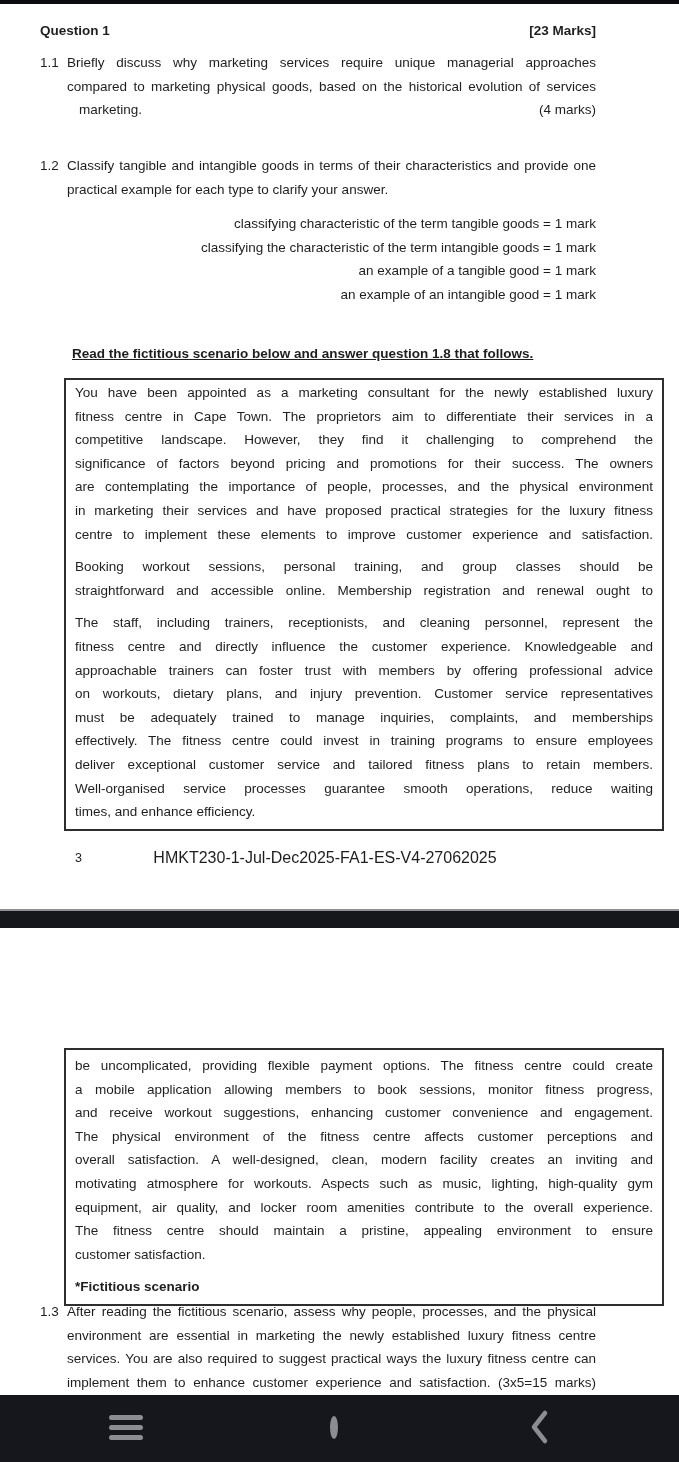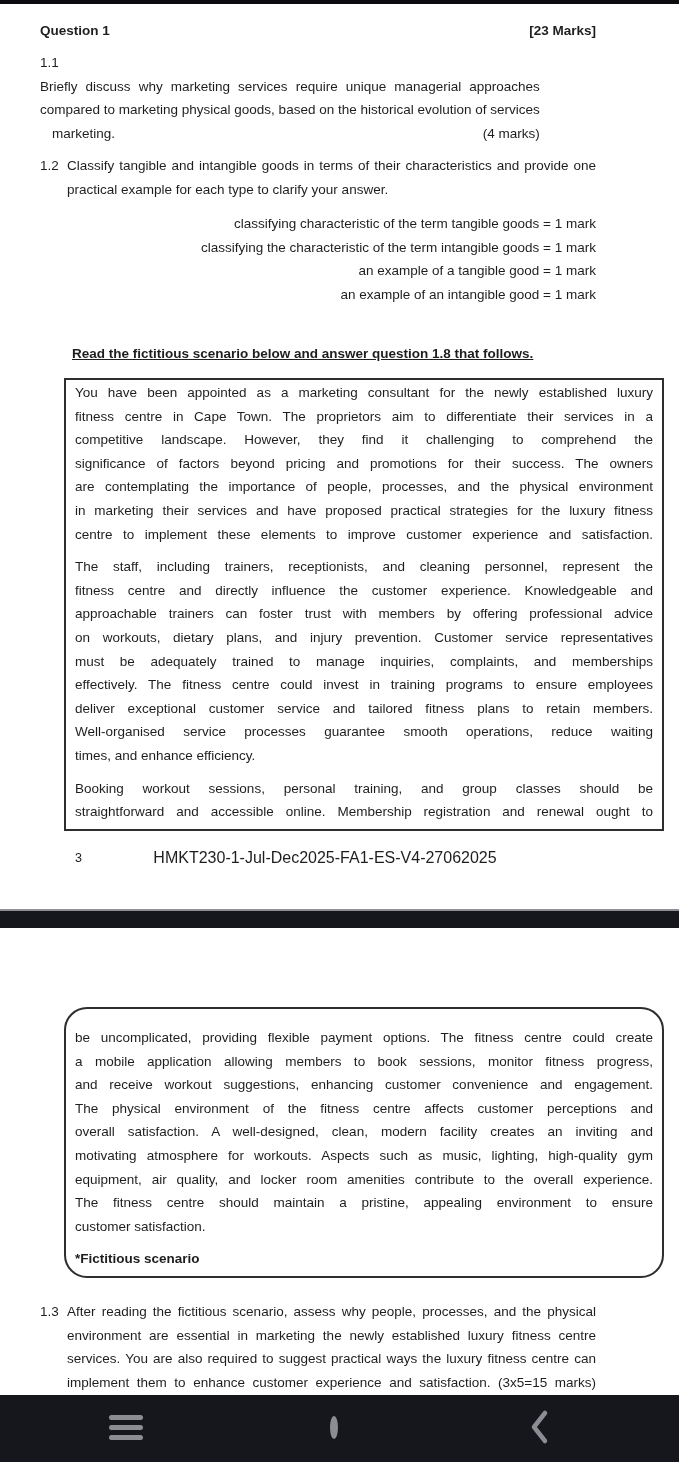--- a/index.html
+++ b/index.html
@@ -11,29 +11,29 @@
     font-size:13.5px;
   }
   .top-strip{position:absolute;top:0;left:0;width:679px;height:4px;background:var(--top_strip,#0b0b10);}
   .q-header{position:absolute;top:21px;left:40px;width:556px;display:flex;justify-content:space-between;font-weight:bold;line-height:20px;}
   .question{position:absolute;left:40px;width:556px;display:flex;align-items:flex-start;}
   .q-num{width:27px;flex:none;line-height:23.6px;}
   .q-body{flex:1;min-width:0;}
   .line{line-height:23.6px;white-space:normal;}
   .stretch{text-align:justify;text-align-last:justify;text-justify:inter-word;}
   .split{display:flex;justify-content:space-between;margin-left:12px;}
-  #q11{top:51px;flex-direction:column;}
+  #q11{top:51px;}
   #q12{top:154px;}
   #marks{position:absolute;top:212px;left:40px;width:556px;text-align:right;}
   #marks .line{line-height:23.7px;}
   #scenario-heading{position:absolute;top:344px;left:72px;font-weight:bold;text-decoration:underline;line-height:20px;}
   .scenario-box{position:absolute;left:64px;width:600px;box-sizing:border-box;
     border:2px solid var(--box_border,#2e2e2e);padding:1px 9px 5px;}
   #box1{top:378px;}
-  #box2{top:1007px;padding-top:17px;border-radius:23px;}
+  #box2{top:1048px;padding-top:4px;}
   .para + .para{margin-top:9px;}
   .note{font-weight:bold;margin-top:9px;line-height:23.6px;}
   #footer-num{position:absolute;top:846px;left:75px;font-size:12.5px;line-height:24px;}
   #footer-code{position:absolute;top:846px;left:0;width:650px;text-align:center;font-size:16px;line-height:24px;}
   #divider{position:absolute;top:909px;left:0;width:679px;height:19px;box-sizing:border-box;
     background:var(--nav_bg,#16161d);border-top:2px solid var(--divider_line,#8f8f96);}
   #q13{top:1300px;}
   #navbar{position:absolute;top:1395px;left:0;width:679px;height:67px;background:var(--nav_bg,#16161d);}
   .nav-btn{position:absolute;background:transparent;border:none;padding:0;margin:0;cursor:pointer;}
   #nav-menu{left:109px;top:20px;width:34px;height:25px;display:flex;flex-direction:column;justify-content:space-between;}
@@ -93,36 +93,36 @@
       <div class="para">
           <div class="line stretch">You have been appointed as a marketing consultant for the newly established luxury</div>
           <div class="line stretch">fitness centre in Cape Town. The proprietors aim to differentiate their services in a</div>
           <div class="line stretch">competitive landscape. However, they find it challenging to comprehend the</div>
           <div class="line stretch">significance of factors beyond pricing and promotions for their success. The owners</div>
           <div class="line stretch">are contemplating the importance of people, processes, and the physical environment</div>
           <div class="line stretch">in marketing their services and have proposed practical strategies for the luxury fitness</div>
           <div class="line stretch">centre to implement these elements to improve customer experience and satisfaction.</div>
         </div>
       <div class="para">
+          <div class="line stretch">Booking workout sessions, personal training, and group classes should be</div>
+          <div class="line stretch">straightforward and accessible online. Membership registration and renewal ought to</div>
+        </div>
+      <div class="para">
         <div>
             <div class="line stretch">The staff, including trainers, receptionists, and cleaning personnel, represent the</div>
             <div class="line stretch">fitness centre and directly influence the customer experience. Knowledgeable and</div>
             <div class="line stretch">approachable trainers can foster trust with members by offering professional advice</div>
             <div class="line stretch">on workouts, dietary plans, and injury prevention. Customer service representatives</div>
             <div class="line stretch">must be adequately trained to manage inquiries, complaints, and memberships</div>
             <div class="line stretch">effectively. The fitness centre could invest in training programs to ensure employees</div>
             <div class="line stretch">deliver exceptional customer service and tailored fitness plans to retain members.</div>
             <div class="line stretch">Well-organised service processes guarantee smooth operations, reduce waiting</div>
           </div>
         <div class="line">times, and enhance efficiency.</div>
       </div>
-      <div class="para">
-          <div class="line stretch">Booking workout sessions, personal training, and group classes should be</div>
-          <div class="line stretch">straightforward and accessible online. Membership registration and renewal ought to</div>
-        </div>
     </div>
 
     <div id="footer-num">3</div>
     <div id="footer-code">HMKT230-1-Jul-Dec2025-FA1-ES-V4-27062025</div>
 
     <div id="divider"></div>
 
     <div class="scenario-box" id="box2">
       <div class="para">
         <div>

